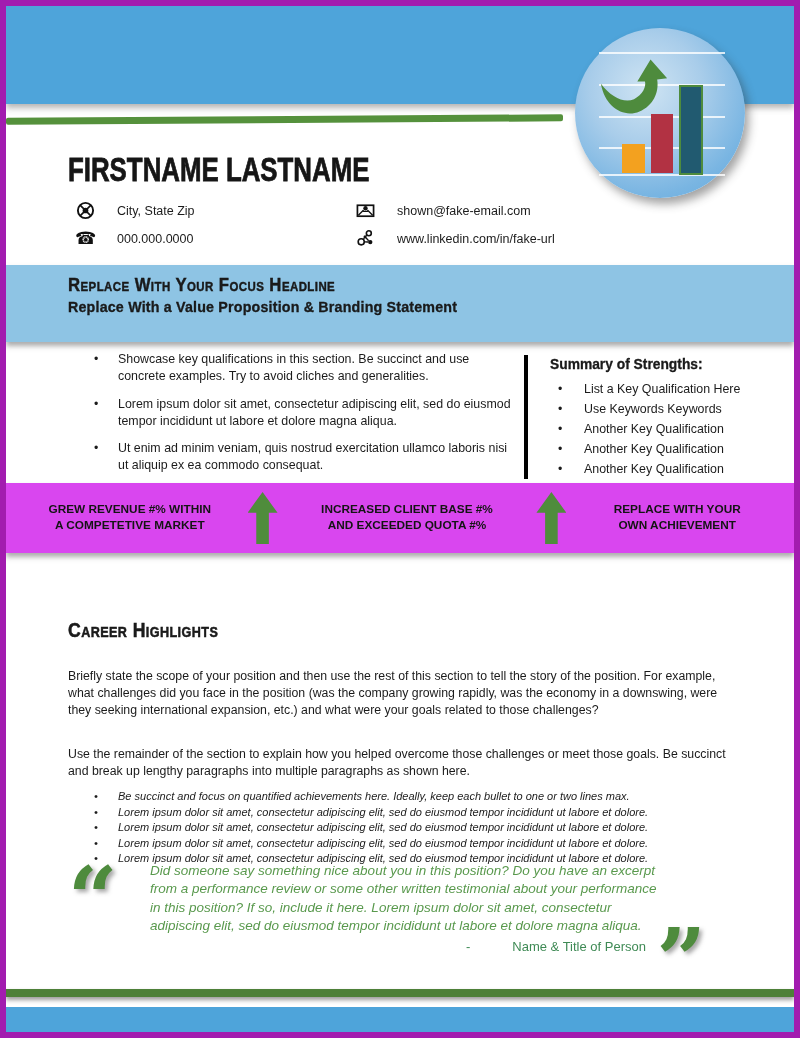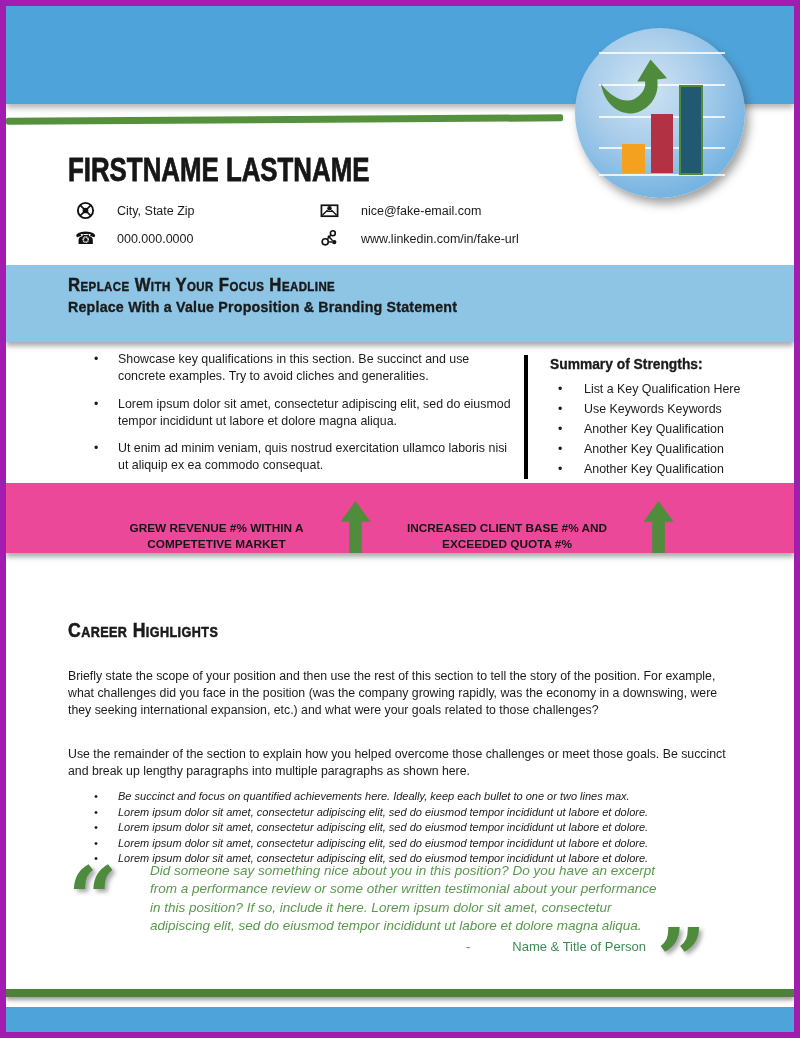--- a/index.html
+++ b/index.html
@@ -28,21 +28,21 @@
   .badge .bar { position:absolute; }
   .bar-orange { left:47px; top:116px; width:23px; height:29px; background:#f3a11f; }
   .bar-red    { left:76px; top:86px;  width:22px; height:59px; background:#b23243; }
   .bar-teal   { left:104px; top:57px; width:24px; height:90px; background:#215a70; border:2px solid #4e8b3d; }
   .badge svg.arrow { position:absolute; left:20px; top:26px; }
   .name {
     position:absolute; left:62px; top:144px; font-size:34px; font-weight:bold;
     letter-spacing:0; color:#161616; -webkit-text-stroke:0.8px #161616;
     transform:scaleX(.76); transform-origin:0 50%; white-space:nowrap;
   }
-  .contact { position:absolute; left:70px; top:195px; display:flex; gap:28px;justify-content:flex-end; }
+  .contact { position:absolute; left:70px; top:195px; display:flex; gap:64px;justify-content:flex-end; }
   .contact .col { display:flex; flex-direction:column; gap:9px; }
   .contact .col.c1 { width:216px; }
   .contact .row { display:flex; align-items:center; gap:22px; height:19px; }
   .contact .ic { width:19px; height:19px; display:flex; align-items:center; justify-content:center; }
   .contact .ic.glyph { font-family:"DejaVu Sans", sans-serif; font-size:17px; line-height:1; color:#111; }
   .contact .txt { font-size:12.5px; color:#1b1b1b; }
   
   .focus-band {
     position:absolute; top:259px; left:0; right:0; height:77px;
     background:#8ec4e4; box-shadow:0 4px 5px rgba(90,90,90,.5);
@@ -66,22 +66,22 @@
   .quals .right { flex:1; padding-left:12px; padding-top:4px; }
   .quals .right h3 {
     font-size:15px; font-weight:bold; -webkit-text-stroke:.3px #111;
     transform:scaleX(.92); transform-origin:0 50%; white-space:nowrap; margin-bottom:9px;
   }
   .quals .right li { position:relative; padding-left:34px; font-size:12.4px; line-height:1.38; margin-bottom:3px; }
   .quals .right li::before { content:"•"; position:absolute; left:8px; top:0; }
   
   .ach-band {
     position:absolute; top:477px; left:0; right:0; height:70px;
-    background:#ec4899; box-shadow:0 4px 5px rgba(90,90,90,.5);
-    display:flex; align-items:flex-end; justify-content:center; gap:34px; padding:0 40px;
+    background:#d946ef; box-shadow:0 4px 5px rgba(90,90,90,.5);
+    display:flex; align-items:center; justify-content:center; gap:34px; padding:0 40px;
   }
   .ach-item { font-size:11.8px; font-weight:bold; text-align:center; line-height:1.35; color:#141414; }
   .ach-item.a1 { width:180px; } .ach-item.a2 { width:205px; } .ach-item.a3 { width:165px; }
   .up-arrow {
     width:30px; height:52px; background:#4f8c3c; flex:0 0 auto;
     clip-path:polygon(50% 0, 100% 40%, 71% 40%, 71% 100%, 29% 100%, 29% 40%, 0 40%);
   }
   
   .career { position:absolute; top:612px; left:62px; right:54px; }
   .career h2 {
@@ -156,21 +156,21 @@
     <div class="col">
       <div class="row">
         <span class="ic">
           <svg width="19" height="19" viewBox="0 0 20 20">
               <rect x="1.5" y="4.5" width="17" height="11.5" fill="none" stroke="#111" stroke-width="1.8"></rect>
               <path d="M2.5,15 L8,9.5 M17.5,15 L12,9.5" fill="none" stroke="#111" stroke-width="1.4"></path>
               <circle cx="10" cy="7.6" r="2.3" fill="#111"></circle>
               <path d="M6.5,11.5 C7,9.9 13,9.9 13.5,11.5" fill="#111"></path>
             </svg>
         </span>
-        <span class="txt">nice@fake-email.com</span>
+        <span class="txt">shown@fake-email.com</span>
       </div>
       <div class="row">
         <span class="ic">
           <svg width="19" height="19" viewBox="0 0 20 20">
               <circle cx="5.5" cy="13.5" r="3.2" fill="none" stroke="#111" stroke-width="1.7"></circle>
               <circle cx="13.5" cy="4.5" r="2.6" fill="none" stroke="#111" stroke-width="1.7"></circle>
               <circle cx="15" cy="13.8" r="2.3" fill="#111"></circle>
               <circle cx="9.6" cy="8.4" r="1.7" fill="#111"></circle>
               <path d="M7.6,11.2 L8.8,9.7 M10.8,7.2 L11.8,6.2 M8.7,13.6 L12.7,13.7 M10.7,9.5 L13.3,12.3" stroke="#111" stroke-width="1.4"></path>
             </svg>
@@ -204,20 +204,21 @@
         <li>Another Key Qualification</li>
       </ul>
     </div>
   </div>
 
   <div class="ach-band">
     <div class="ach-item a1">GREW REVENUE #% WITHIN A COMPETETIVE MARKET</div>
     <div class="up-arrow"></div>
     <div class="ach-item a2">INCREASED CLIENT BASE #% AND EXCEEDED QUOTA #%</div>
     <div class="up-arrow"></div>
+    <div class="ach-item a3">REPLACE WITH YOUR OWN ACHIEVEMENT</div>
   </div>
 
   <div class="career">
     <h2>Career Highlights</h2>
     <p>Briefly state the scope of your position and then use the rest of this section to tell the story of the position. For example, what challenges did you face in the position (was the company growing rapidly, was the economy in a downswing, were they seeking international expansion, etc.) and what were your goals related to those challenges?</p>
     <p>Use the remainder of the section to explain how you helped overcome those challenges or meet those goals. Be succinct and break up lengthy paragraphs into multiple paragraphs as shown here.</p>
     <ul>
       <li>Be succinct and focus on quantified achievements here. Ideally, keep each bullet to one or two lines max.</li>
       <li>Lorem ipsum dolor sit amet, consectetur adipiscing elit, sed do eiusmod tempor incididunt ut labore et dolore.</li>
       <li>Lorem ipsum dolor sit amet, consectetur adipiscing elit, sed do eiusmod tempor incididunt ut labore et dolore.</li>

